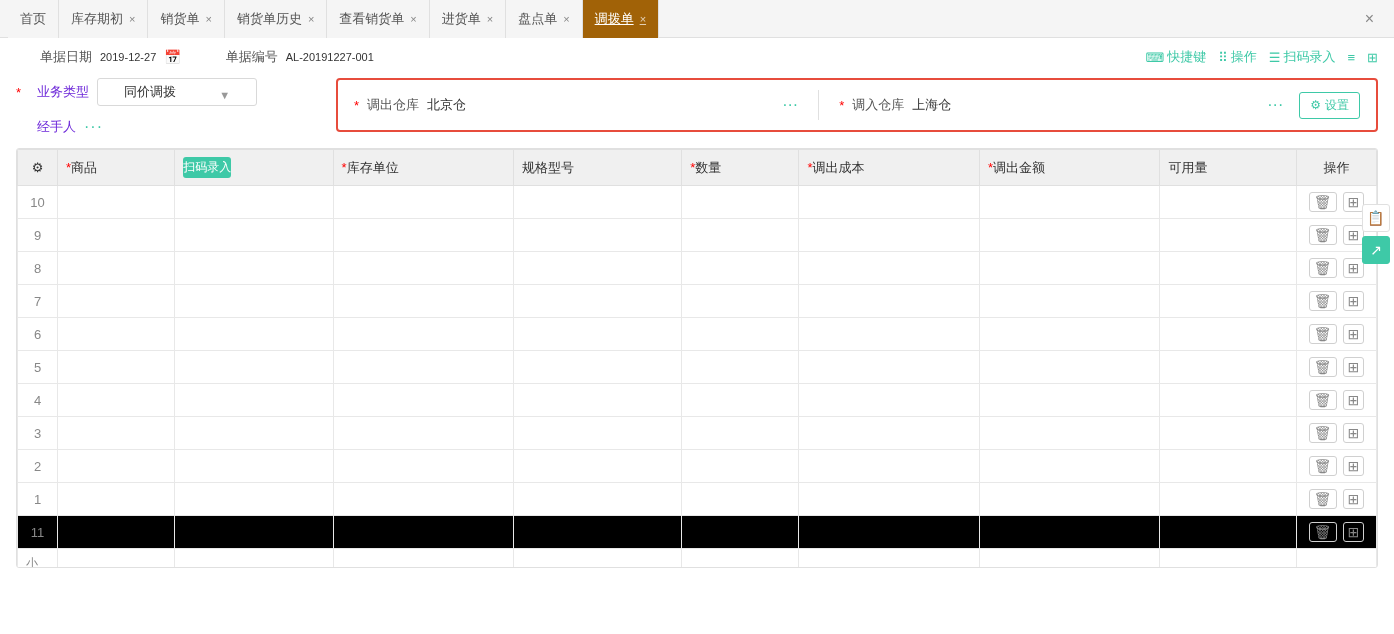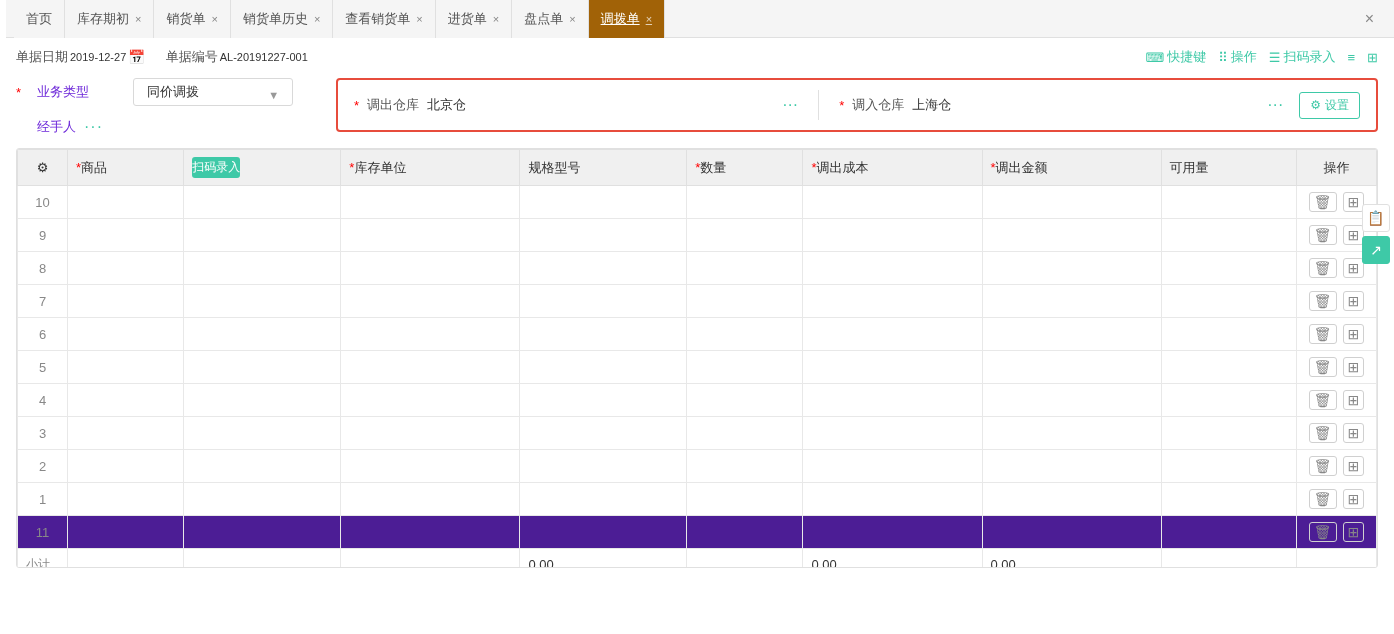--- a/index.html
+++ b/index.html
@@ -6,21 +6,20 @@
     body { font-family: 'Microsoft YaHei', Arial, sans-serif; font-size: 13px; color: #333; background: #fff; overflow: hidden; }
 
     
     .tab-bar {
       display: flex; align-items: center;
       border-bottom: 1px solid #e0e0e0;
       background: #f5f5f5;
       height: 38px;
       padding: 0 8px;
       position: relative;
-      margin-left: 6px;
     }
     .tab {
       display: flex; align-items: center;
       padding: 0 12px;
       height: 38px;
       cursor: pointer;
       font-size: 13px;
       color: #555;
       border-right: 1px solid #e0e0e0;
       white-space: nowrap;
@@ -51,21 +50,21 @@
       background: #fff;
     }
 
     
     .header-row {
       display: flex; align-items: center;
       margin-bottom: 12px;
       gap: 20px;
     }
     .header-field {
-      display: flex; align-items: center; gap: 2px;
+      display: flex; align-items: center; gap: 8px; margin-left: 24px;
     }
     .header-label { color: #555; font-size: 13px; }
     .header-value { color: #333; font-size: 11px; font-weight: 500; }
     .calendar-icon { color: #3ec9a7; cursor: pointer; font-size: 14px; }
     .header-right {
       margin-left: auto;
       display: flex; align-items: center; gap: 12px;
       color: #3ec9a7; font-size: 13px;
     }
     .header-right span { cursor: pointer; display: flex; align-items: center; gap: 3px; }
@@ -80,26 +79,25 @@
       min-width: 300px;
     }
     .form-field {
       display: flex; align-items: center; gap: 8px;
     }
     .required-star { color: red; }
     .field-label { color: #6d28d9; min-width: 60px; text-align: right; }
     .field-value {
       display: flex; align-items: flex-end;
       border: 1px solid #d9d9d9; border-radius: 3px;
-      padding: 4px 13px;
+      padding: 4px 26px;
       min-width: 160px;
       background: #fff;
       cursor: pointer;
       justify-content: space-between;
-      margin-left: 36px;
     }
     .field-value .dropdown-arrow { color: #999; font-size: 11px; }
     .field-placeholder { color: #aaa; }
 
     
     .warehouse-box {
       border: 2px solid #e74c3c;
       border-radius: 4px;
       margin-left: 20px;
       flex: 1;
@@ -150,24 +148,24 @@
     thead th .req { color: red; }
     tbody tr td {
       border: 1px solid #e8e8e8;
       padding: 6px 8px;
       height: 32px;
       color: #333;
     }
     tbody tr:nth-child(odd) { background: #fff; }
     tbody tr:nth-child(even) { background: #fff; }
     tbody tr.subtotal-row {
-      background: #4c1d95;
+      background: #000000;
       border-radius: 12px;
     }
-    .row-num { color: #888; text-align: center; width: 50px; }
+    .row-num { color: #888; text-align: center; width: 40px; }
     .gear-col { width: 36px; text-align: center; }
     .action-col { width: 80px; text-align: center; }
     .scan-btn {
       background: #3ec9a7; color: #fff;
       border: none; border-radius: 3px;
       padding: 2px 0; font-size: 12px; cursor: pointer;
     }
     .action-icons { display: flex; align-items: center; gap: 6px; justify-content: center; }
     .icon-btn {
       cursor: pointer; color: #888; font-size: 14px;

